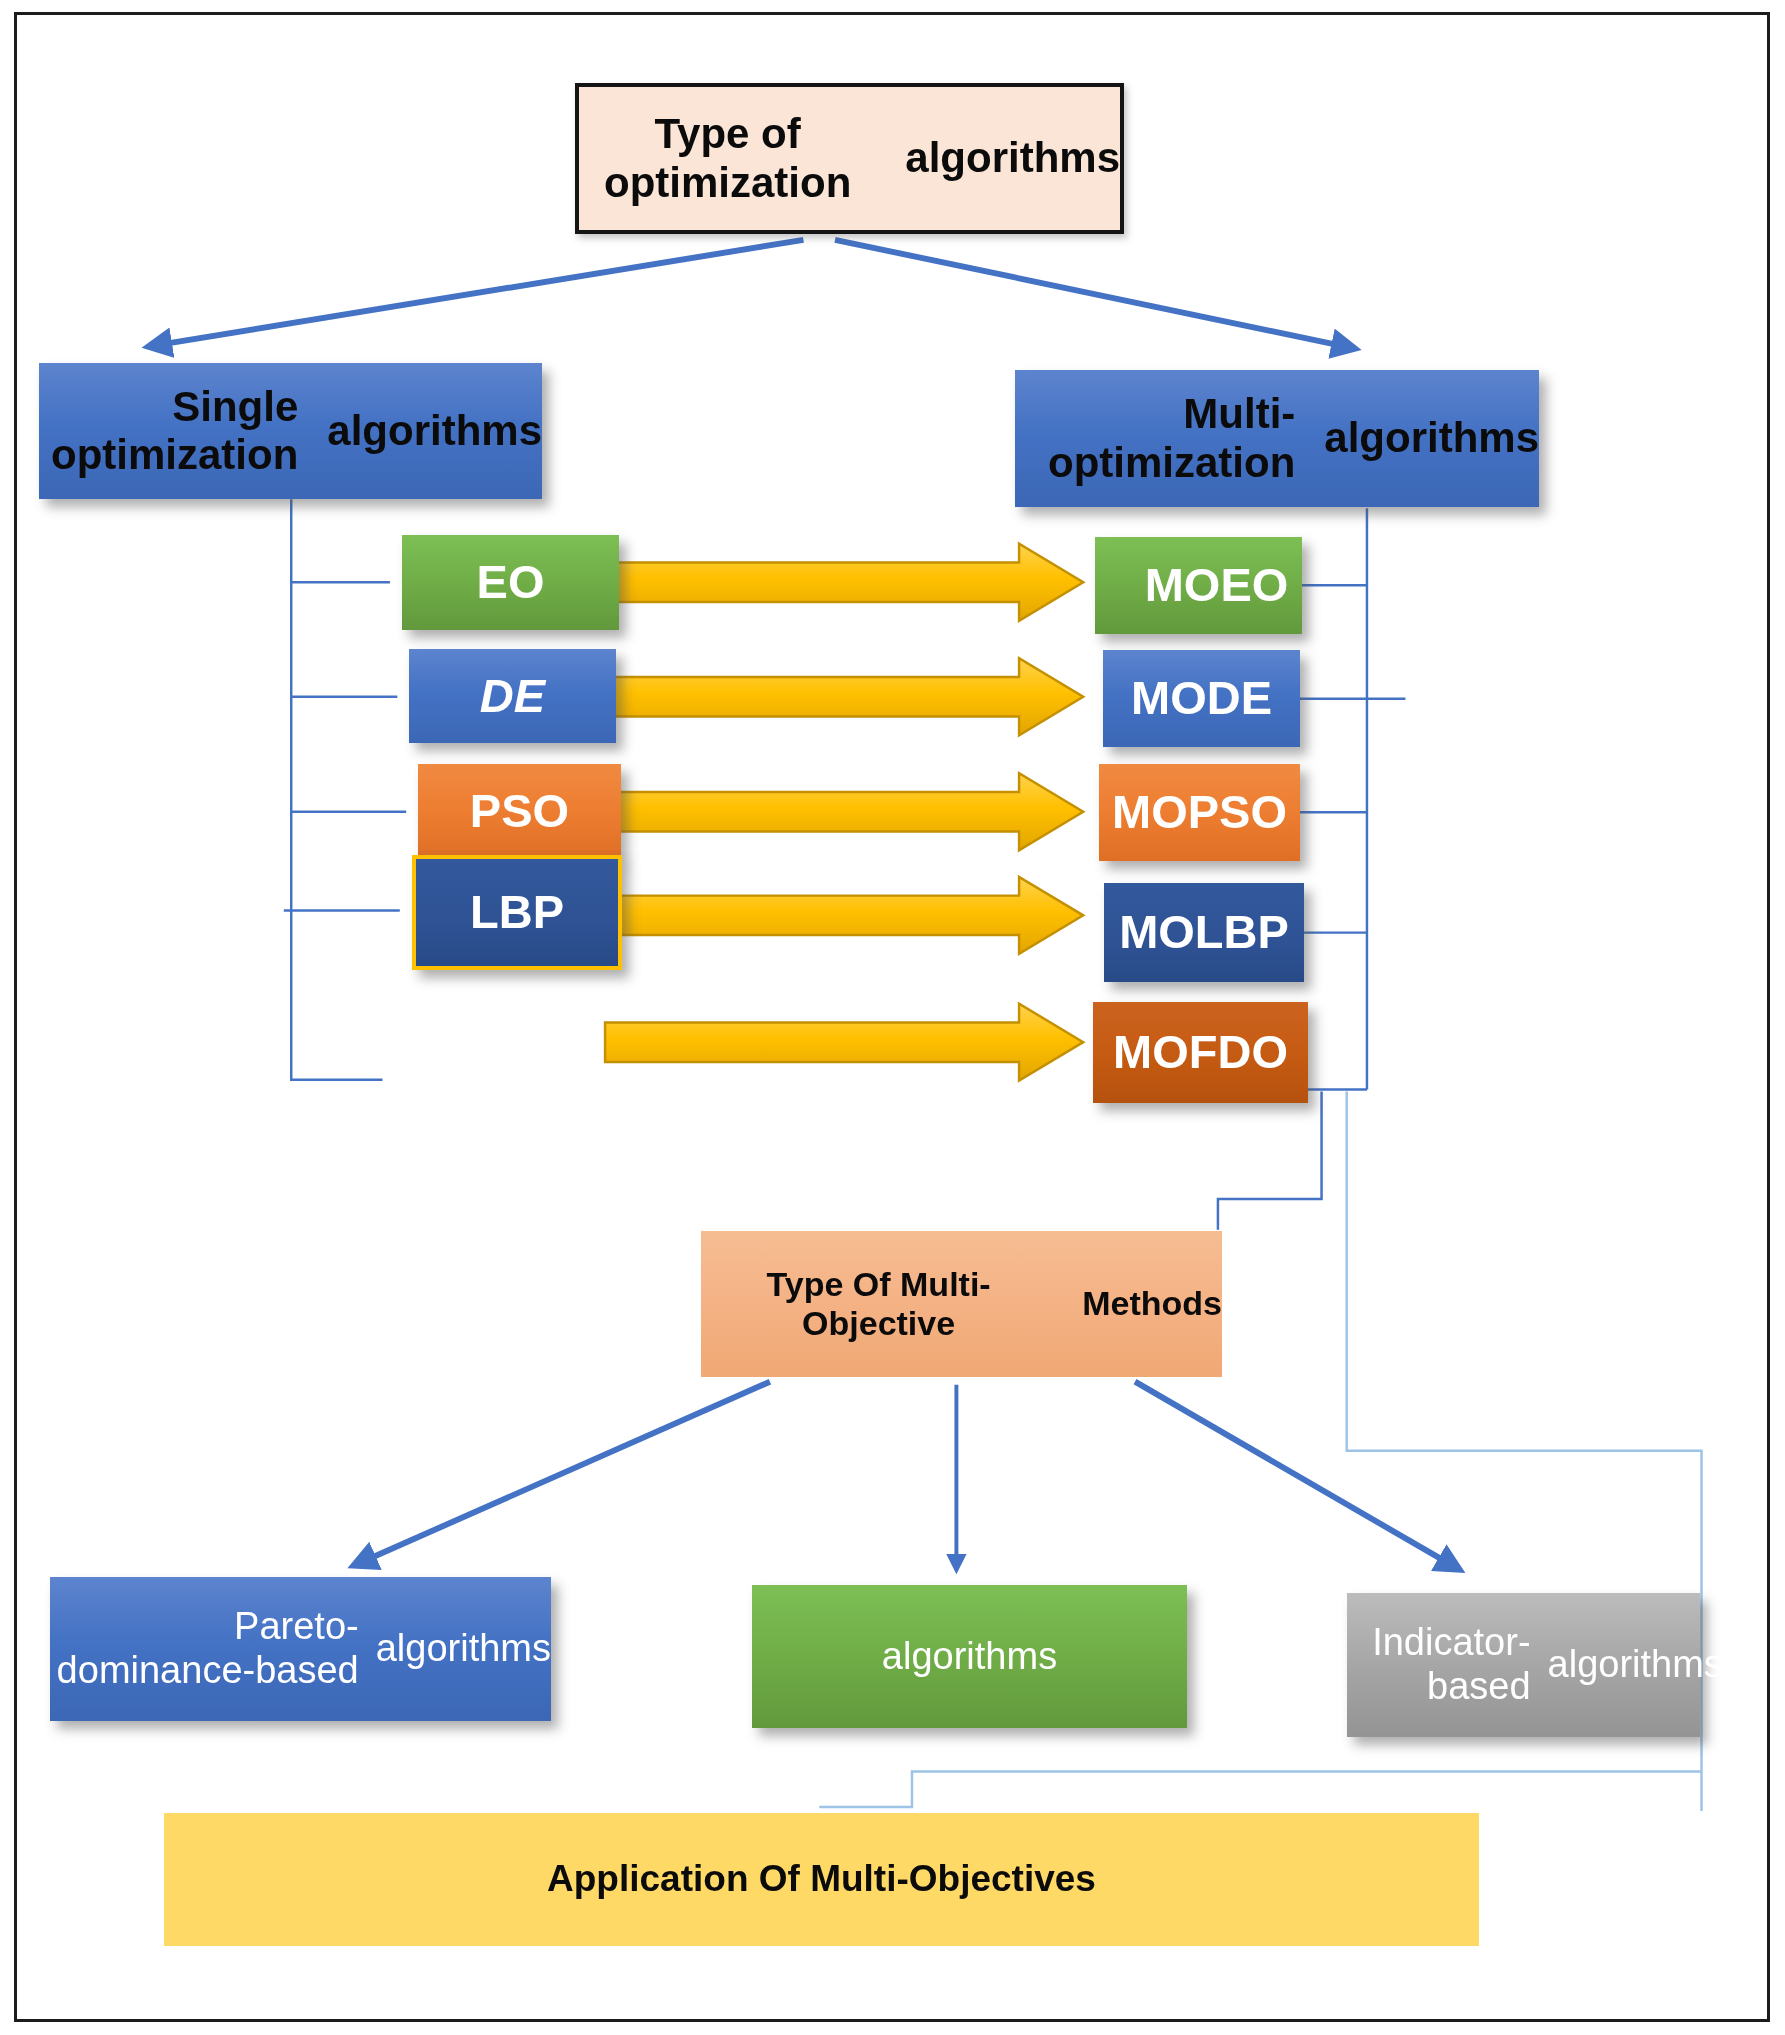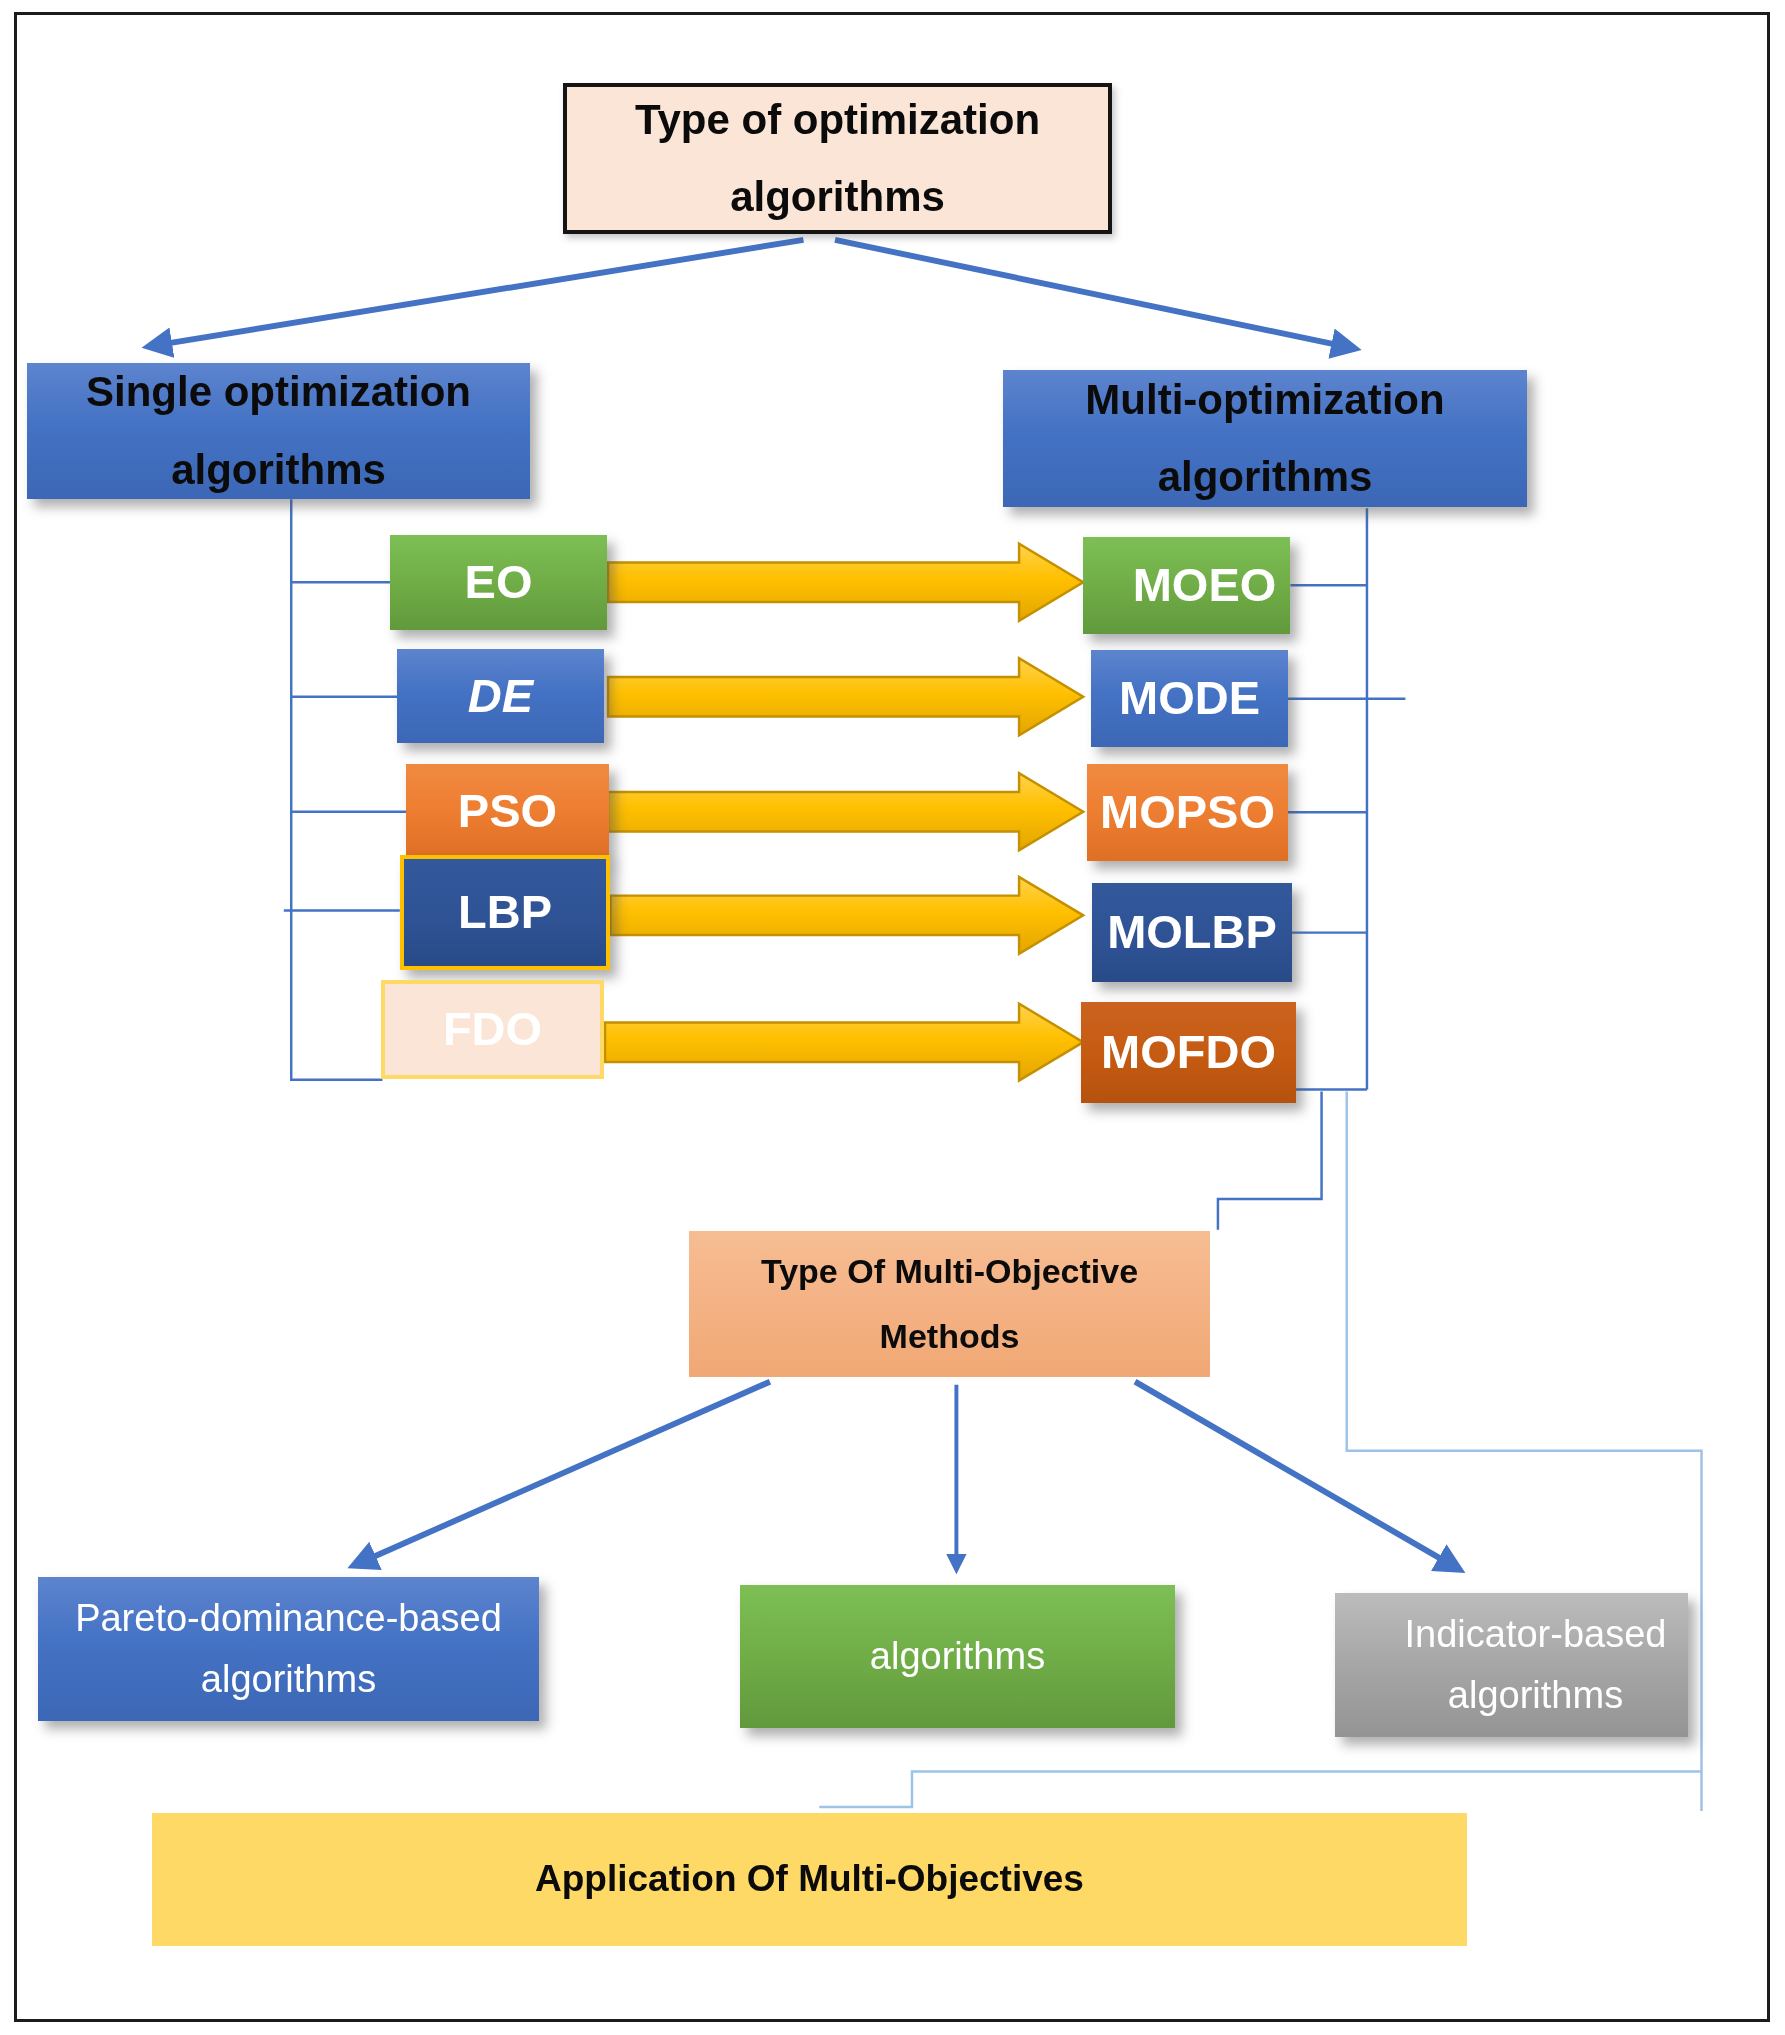--- a/index.html
+++ b/index.html
@@ -18,26 +18,27 @@
     border:3.5px solid #1c1c1c;
     box-sizing:border-box;
   }
   svg.layer{
     position:absolute; left:0; top:0;
     width:1785px; height:2035px;
   }
   .box{
     position:absolute;
     display:flex;
-    flex-direction:column;
+    flex-direction:row;
     align-items:center;
     justify-content:center;
     text-align:center;
     box-sizing:border-box;
     line-height:1.15;
+    margin-left:12px;
   }
   .shadow{ box-shadow:7px 8px 11px rgba(80,80,80,0.45);text-align:right; }
   .hdr{ font-size:42px; font-weight:600; color:#0b0b0b; gap:29px; }
   .topbox{
     background:#FBE5D6;
     border:4px solid #141414;
     box-shadow:3px 4px 7px rgba(90,90,90,0.35);
   }
   .bluegrad{ background:linear-gradient(180deg,#5d84ce 0%,#4472c4 45%,#3c67b6 100%); }
   .greengrad{ background:linear-gradient(180deg,#7dbf55 0%,#70ad47 50%,#61993c 100%); }
@@ -142,23 +143,20 @@
   </div>
   <div class="box bluegrad small shadow" style="left:397px; top:649px; width:207px; height:94px;font-style:italic;">
     <span>DE</span>
   </div>
   <div class="box orangegrad small shadow" style="left:406px; top:764px; width:203px; height:94px;">
     <span>PSO</span>
   </div>
   <div class="box navygrad small goldborder shadow" style="left:400px; top:855px; width:210px; height:115px;">
     <span>LBP</span>
   </div>
-  <div class="box peachbox small palegoldborder" style="left:381px; top:980px; width:223px; height:99px;">
-    <span>FDO</span>
-  </div>
 
   <div class="box greengrad small shadow" style="left:1083px; top:537px; width:207px; height:97px;padding-left:36px;">
     <span>MOEO</span>
   </div>
   <div class="box bluegrad small shadow" style="left:1091px; top:650px; width:197px; height:97px;">
     <span>MODE</span>
   </div>
   <div class="box orangegrad small shadow" style="left:1087px; top:764px; width:201px; height:97px;">
     <span>MOPSO</span>
   </div>

